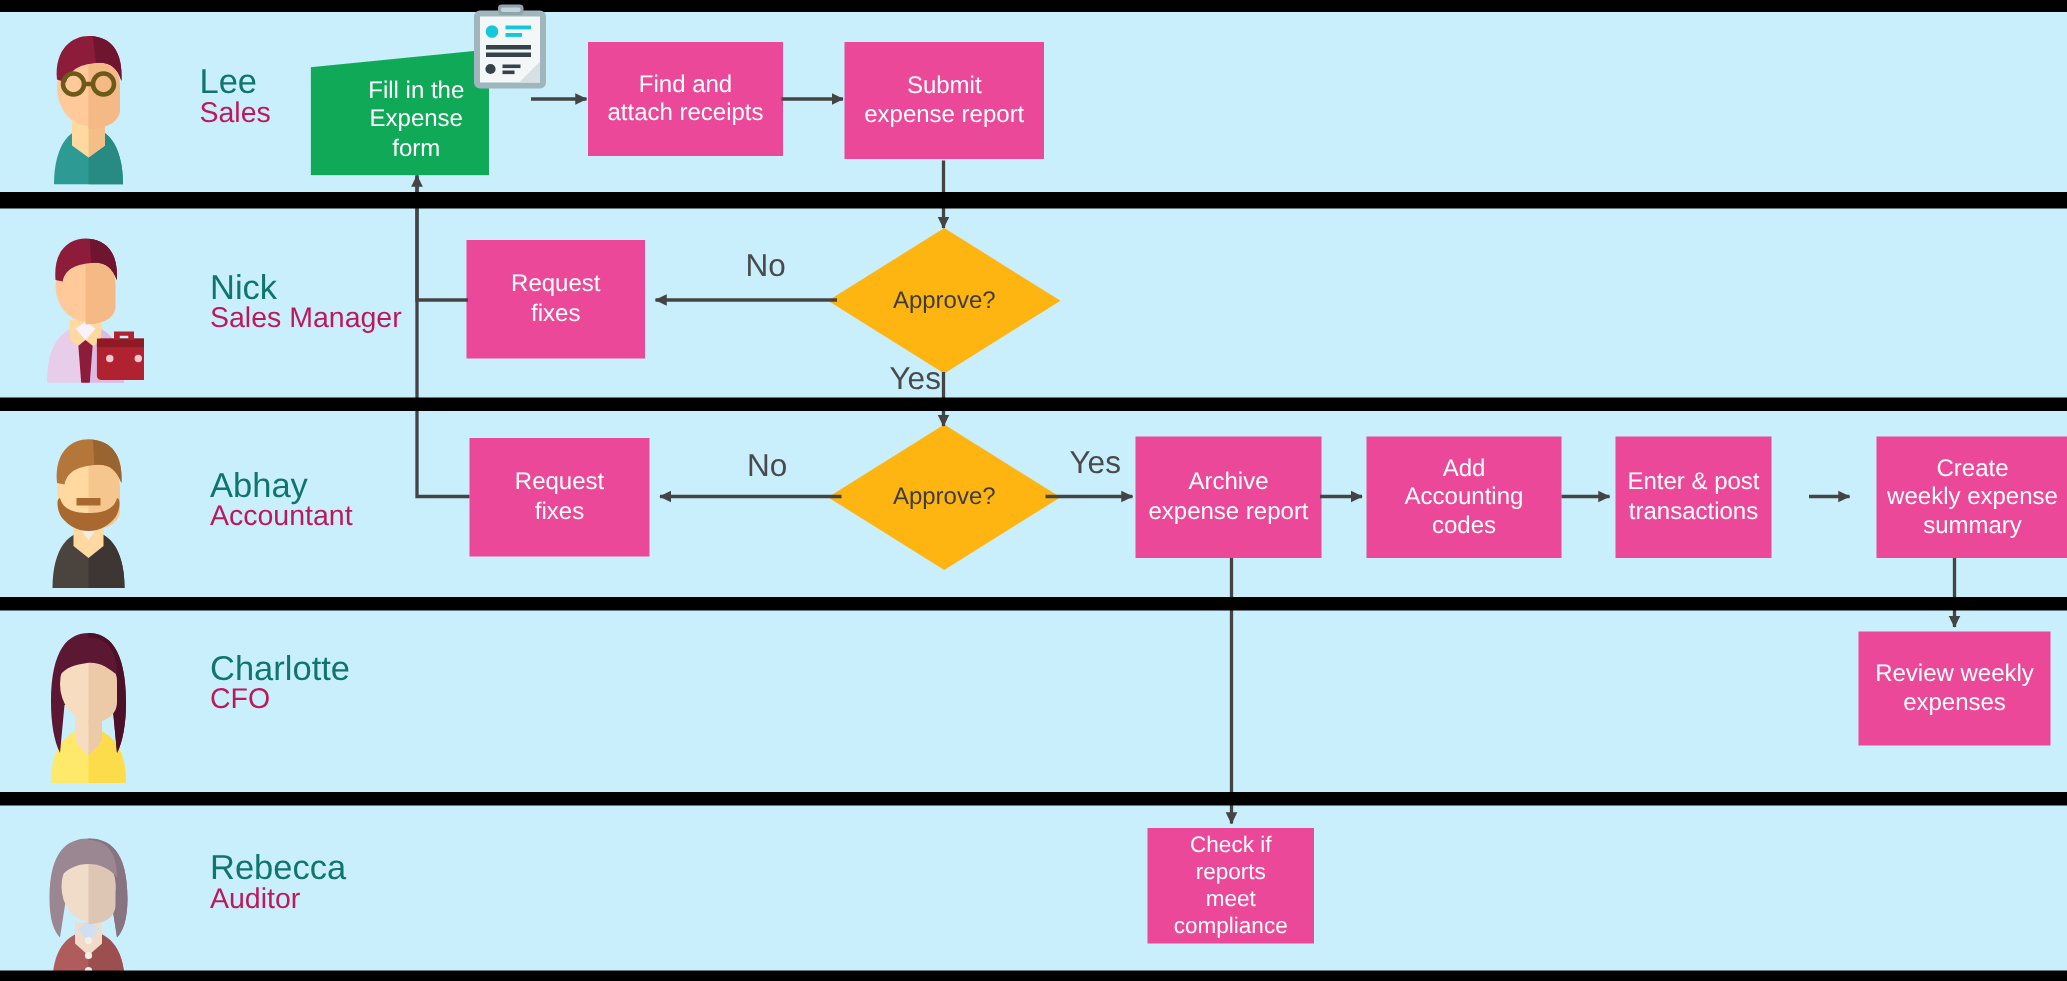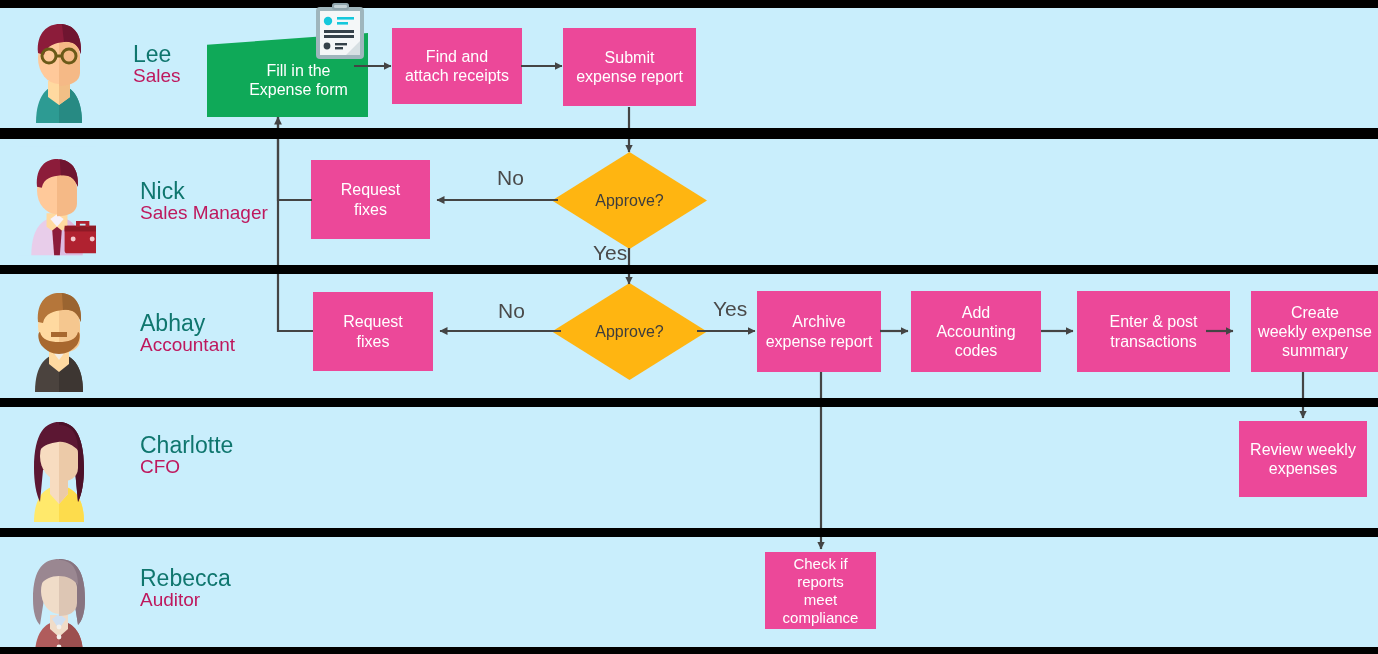--- a/index.html
+++ b/index.html
@@ -222,21 +222,21 @@
 
       <line x1="821" y1="372" x2="821" y2="549" marker-end="url(#ah)"></line>
     </g>
   </svg>
 
   <div class="edge-label" style="left:497px; top:166px;">No</div>
   <div class="edge-label" style="left:593px; top:241px;">Yes</div>
   <div class="edge-label" style="left:498px; top:299px;">No</div>
   <div class="edge-label" style="left:713px; top:297px;">Yes</div>
 
-  <div class="node green" style="left:207px; top:33px; width:161px; height:84px; clip-path:polygon(0% 14%, 100% 0%, 100% 100%, 0% 100%);padding-left:27px;">
+  <div class="node green" style="left:207px; top:33px; width:119px; height:84px; clip-path:polygon(0% 14%, 100% 0%, 100% 100%, 0% 100%);padding-left:27px;">
     <span style="white-space:pre-line; padding-top:10px;">Fill in the
 Expense form</span>
   </div>
 
   <svg class="icon-doc" style="left:313px; top:2px; width:58px; height:60px;" viewBox="0 0 58 60">
     <rect x="3" y="5" width="48" height="52" rx="4" fill="#9fb6bd"></rect>
     <rect x="7" y="9" width="40" height="44" fill="#f4f7f8"></rect>
     <path d="M47 39 L47 53 L33 53 Z" fill="#d7e0e3"></path>
     <rect x="19" y="1" width="17" height="7" rx="2.5" fill="#8fa5ad"></rect>
     <rect x="21" y="3" width="13" height="3" rx="1.2" fill="#c4d3d8"></rect>
@@ -288,21 +288,21 @@
     <span style="white-space:pre-line;">Archive
 expense report</span>
   </div>
 
   <div class="node process" style="left:911px; top:291px; width:130px; height:81px;">
     <span style="white-space:pre-line;">Add
 Accounting
 codes</span>
   </div>
 
-  <div class="node process" style="left:1077px; top:291px; width:153px; height:81px;">
+  <div class="node process" style="left:1077px; top:291px; width:104px; height:81px;">
     <span style="white-space:pre-line;">Enter &amp; post
 transactions</span>
   </div>
 
   <div class="node process" style="left:1239px; top:291px; width:128px; height:81px;margin-left:12px;">
     <span style="white-space:pre-line;">Create
 weekly expense
 summary</span>
   </div>
 

